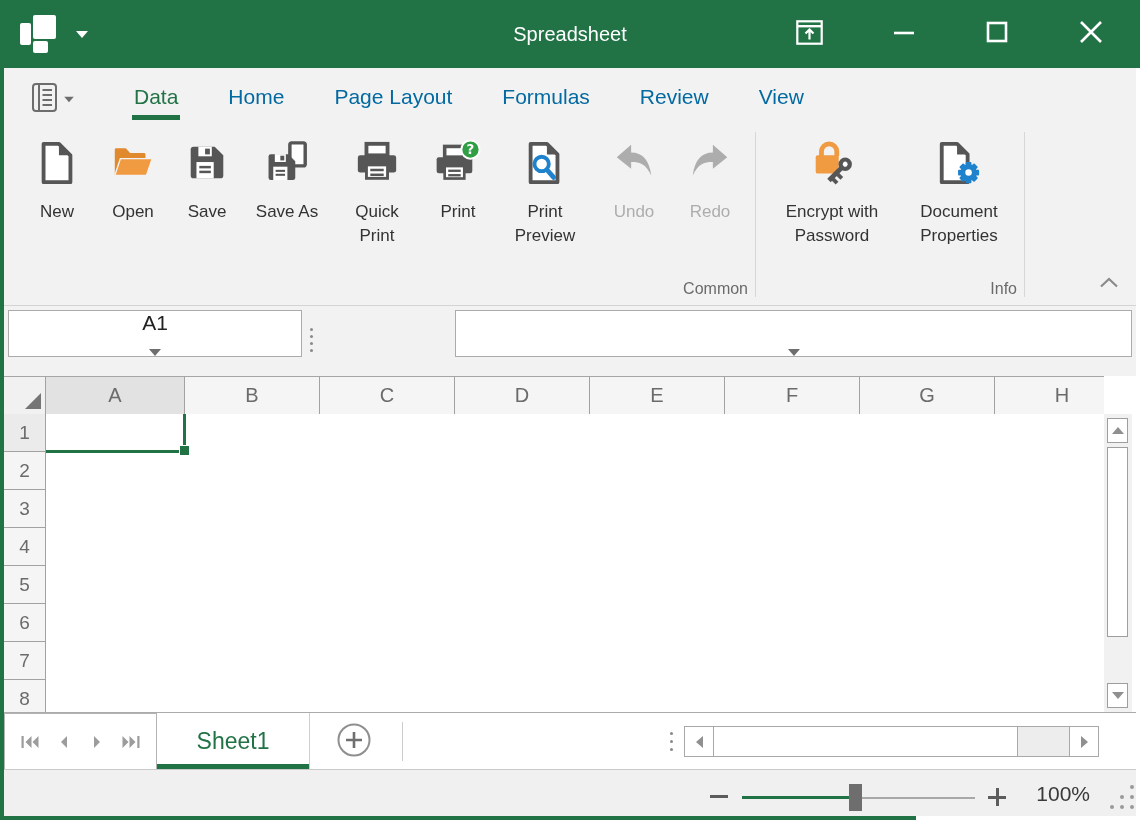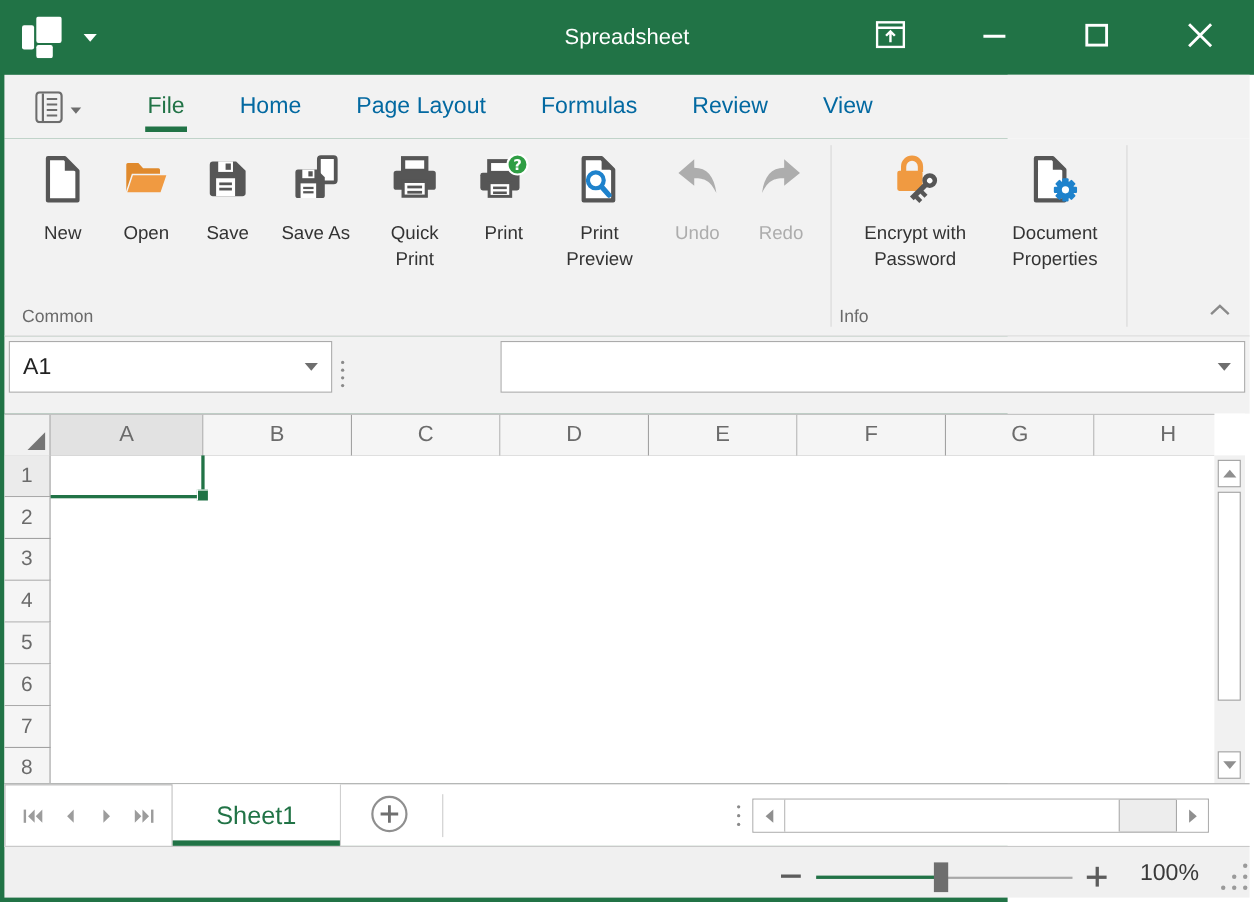--- a/index.html
+++ b/index.html
@@ -29,28 +29,28 @@
 
   
   .ribbon{position:absolute;left:4px;top:126px;width:1132px;height:180px;background:#f2f2f2;
     border-bottom:1px solid #d4d4d4;display:flex;align-items:stretch;padding-left:10px;}
   .rgroup{display:flex;flex-direction:column;padding:0 6px;}
   .rbtns{display:flex;align-items:flex-start;padding-top:4px;}
   .rbtn{display:flex;flex-direction:column;align-items:center;margin:0 5px;cursor:default;}
   .ricon{height:66px;display:flex;align-items:center;justify-content:center;}
   .rlabel{font-size:17px;line-height:24px;color:#333;text-align:center;margin-top:4px;}
   .rbtn.disabled .rlabel{color:#adadad;}
-  .rgroup-label{margin-top:auto;text-align:left;font-size:16px;color:#6a6a6a;padding-bottom:7px;}
+  .rgroup-label{margin-top:auto;text-align:right;font-size:16px;color:#6a6a6a;padding-bottom:7px;}
   .rgroup-sep{width:1px;background:#d7d7d7;margin:6px 1px 8px 1px;}
   .ribbon-collapse{position:absolute;right:14px;bottom:12px;width:26px;height:20px;
     display:flex;align-items:center;justify-content:center;}
 
   
   .fbar{position:absolute;left:4px;top:306px;width:1132px;height:70px;background:#f2f2f2;}
-  .fbox{position:absolute;top:4px;height:47px;background:#fff;border:1px solid #ababab;}
+  .fbox{position:absolute;top:4px;height:47px;background:#fff;border:1px solid #ababab;flex-direction:column;}
   .namebox{left:4px;width:294px;display:flex;align-items:center;padding:0 12px;}
   .nameref{font-size:21px;color:#222;flex:1;}
   .caret{width:0;height:0;border-left:6px solid transparent;border-right:6px solid transparent;border-top:7px solid #6e6e6e;}
   .vdots4{position:absolute;left:306px;top:22px;width:3px;height:3px;border-radius:50%;
     background:#8a8a8a;box-shadow:0 7px 0 #8a8a8a,0 14px 0 #8a8a8a,0 21px 0 #8a8a8a;}
   .fxgroup{left:318px;width:120px;display:flex;align-items:center;justify-content:space-around;padding:0 8px;}
   .fxbtn{display:flex;align-items:center;justify-content:center;width:26px;height:34px;}
   .fxlbl{font-family:"DejaVu Serif",serif;font-style:italic;font-weight:700;font-size:17px;color:#3a3a3a;}
   .finput{left:451px;width:677px;display:flex;align-items:center;padding:0 12px;font-size:18px;color:#222;}
   .finput .val{flex:1;}
@@ -158,21 +158,21 @@
             <rect x="1" y="1" width="23" height="27" rx="3" fill="none" stroke="#6d6d6d" stroke-width="2"></rect>
             <line x1="7" y1="2" x2="7" y2="27" stroke="#6d6d6d" stroke-width="2"></line>
             <line x1="10.5" y1="7" x2="20" y2="7" stroke="#6d6d6d" stroke-width="2"></line>
             <line x1="10.5" y1="12" x2="20" y2="12" stroke="#6d6d6d" stroke-width="2"></line>
             <line x1="10.5" y1="17" x2="20" y2="17" stroke="#6d6d6d" stroke-width="2"></line>
             <line x1="10.5" y1="22" x2="20" y2="22" stroke="#6d6d6d" stroke-width="2"></line>
           </svg></span>
       <span class="caret" style="transform:scale(.8)"></span>
     </div>
     <div class="tabs">
-        <div class="rtab active">File</div>
+        <div class="rtab active">Data</div>
         <div class="rtab">Home</div>
         <div class="rtab">Page Layout</div>
         <div class="rtab">Formulas</div>
         <div class="rtab">Review</div>
         <div class="rtab">View</div>
       </div>
   </div>
 
   <div class="ribbon">
     <div style="display:flex">

